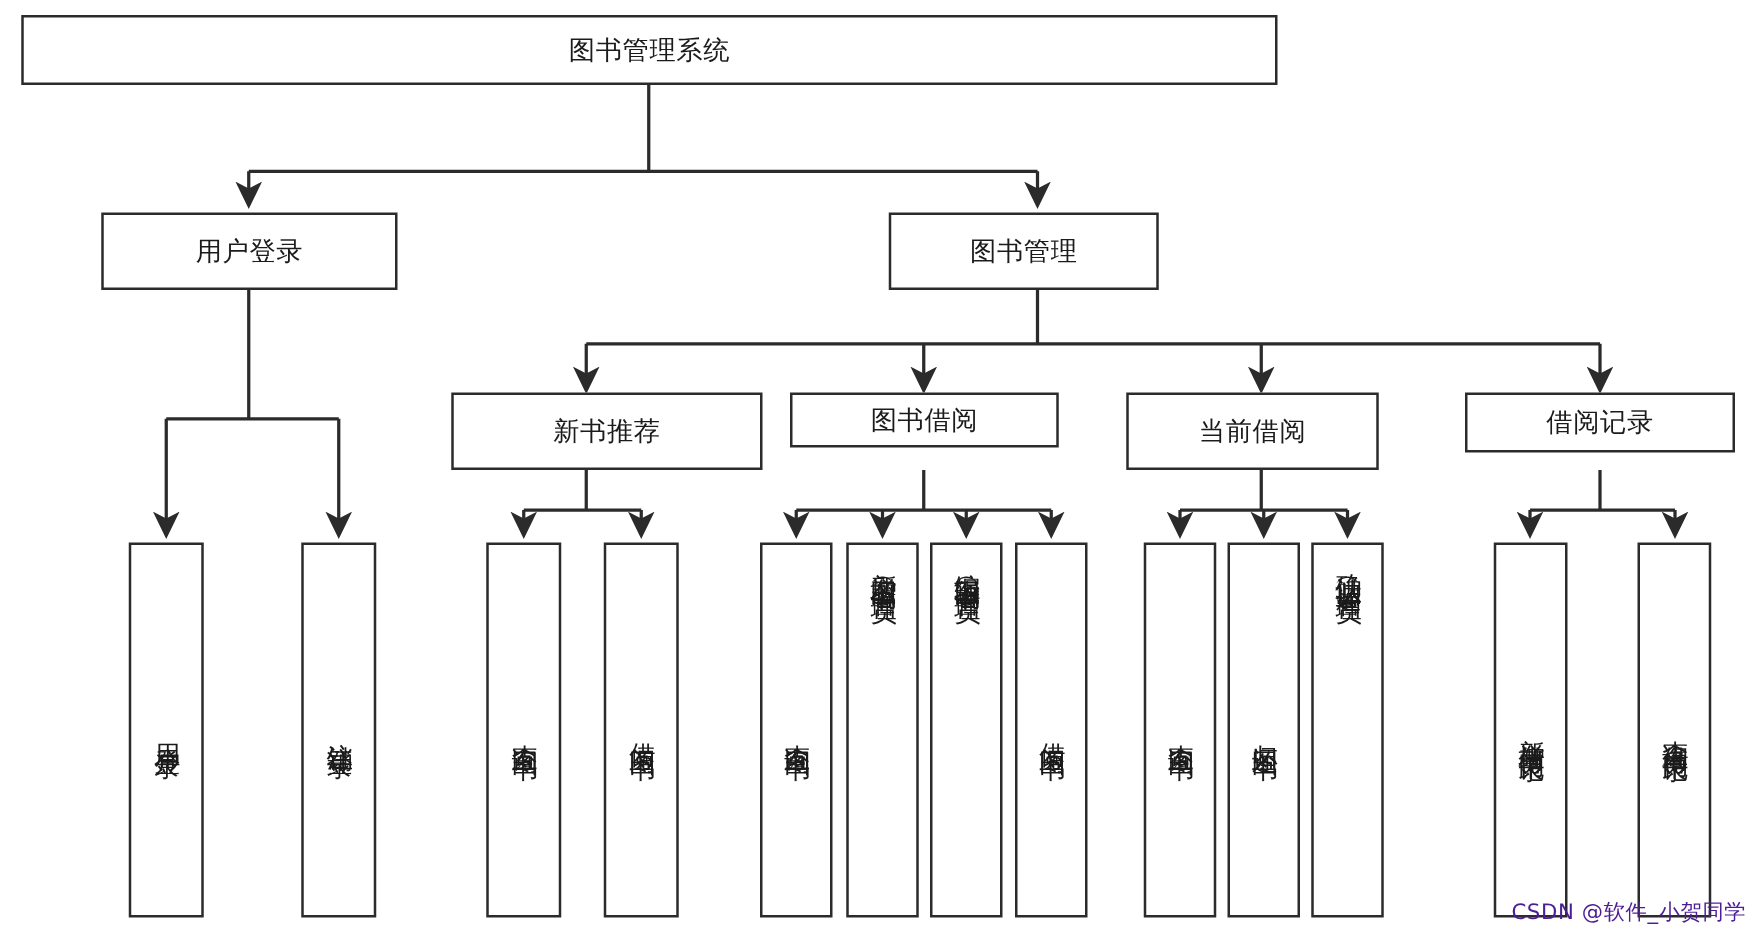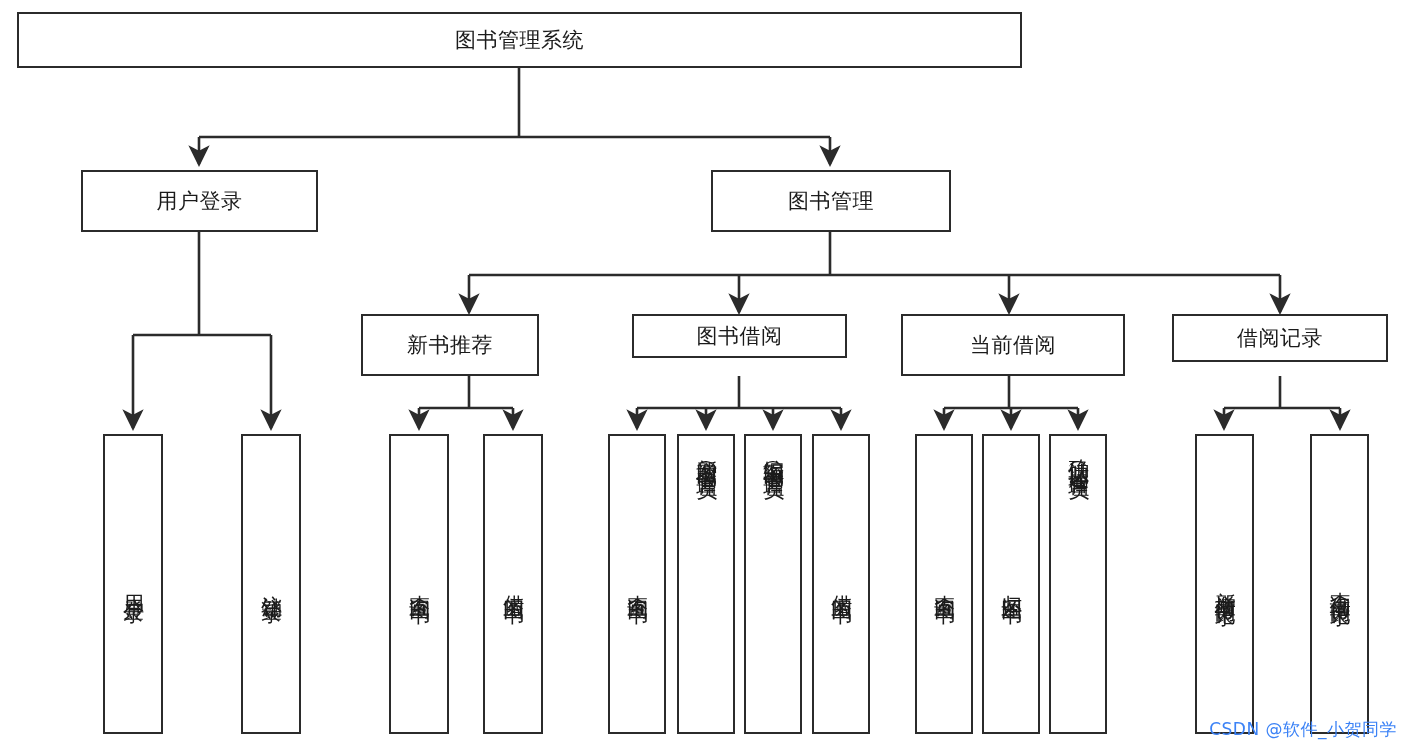--- a/index.html
+++ b/index.html
@@ -61,21 +61,21 @@
   }
   .node.leaf.center-v {
     align-items: center;
     padding-top: 0;
   }
   #watermark {
     position: absolute;
     right: 8px;
     bottom: 6px;
     font-size: 17px;
-    color: #3b82f6;
+    color: #4c1d95;
     white-space: nowrap;
     letter-spacing: 0.5px;
   }
 </style>
 </head>
 <body>
 
 <div id="diagram-root">
 
   <svg id="edges-layer" viewBox="0 0 1405 747" width="1405" height="747" xmlns="http://www.w3.org/2000/svg">
@@ -129,33 +129,33 @@
   </svg>
 
   <div class="node" style="left:17px; top:12px; width:1005px; height:56px;">
     <span class="node-label">图书管理系统</span>
   </div>
 
   <div class="node" style="left:81px; top:170px; width:237px; height:62px;">
     <span class="node-label">用户登录</span>
   </div>
 
-  <div class="node" style="left:711px; top:170px; width:240px; height:62px;">
+  <div class="node" style="left:711px; top:170px; width:216px; height:62px;">
     <span class="node-label">图书管理</span>
   </div>
 
-  <div class="node" style="left:361px; top:314px; width:178px; height:62px;">
+  <div class="node" style="left:361px; top:314px; width:249px; height:62px;">
     <span class="node-label">新书推荐</span>
   </div>
 
   <div class="node" style="left:632px; top:314px; width:215px; height:44px;">
     <span class="node-label">图书借阅</span>
   </div>
 
-  <div class="node" style="left:901px; top:314px; width:224px; height:62px;">
+  <div class="node" style="left:901px; top:314px; width:202px; height:62px;">
     <span class="node-label">当前借阅</span>
   </div>
 
   <div class="node" style="left:1172px; top:314px; width:216px; height:48px;">
     <span class="node-label">借阅记录</span>
   </div>
 
   <div class="node leaf center-v" style="left:103px; top:434px; width:60px; height:300px;">
     <span class="node-label">用户登录</span>
   </div>

